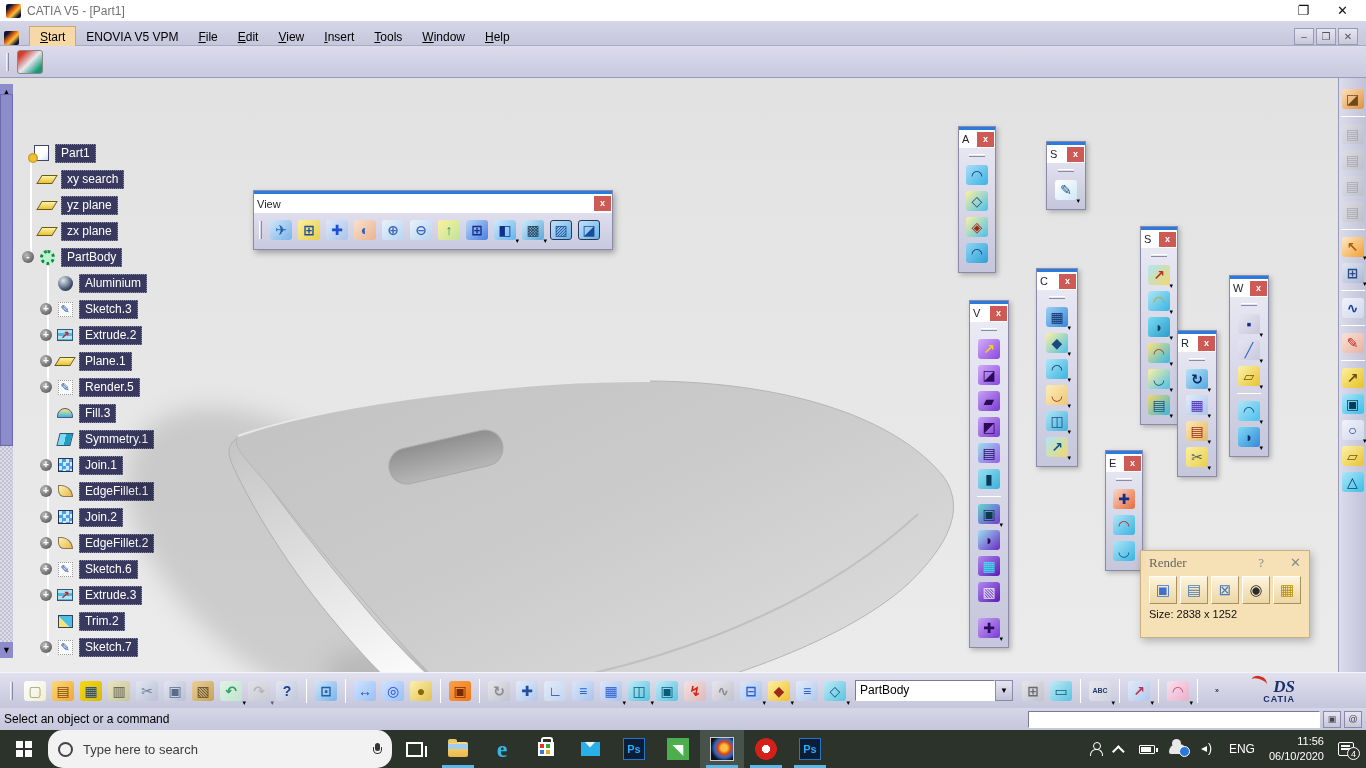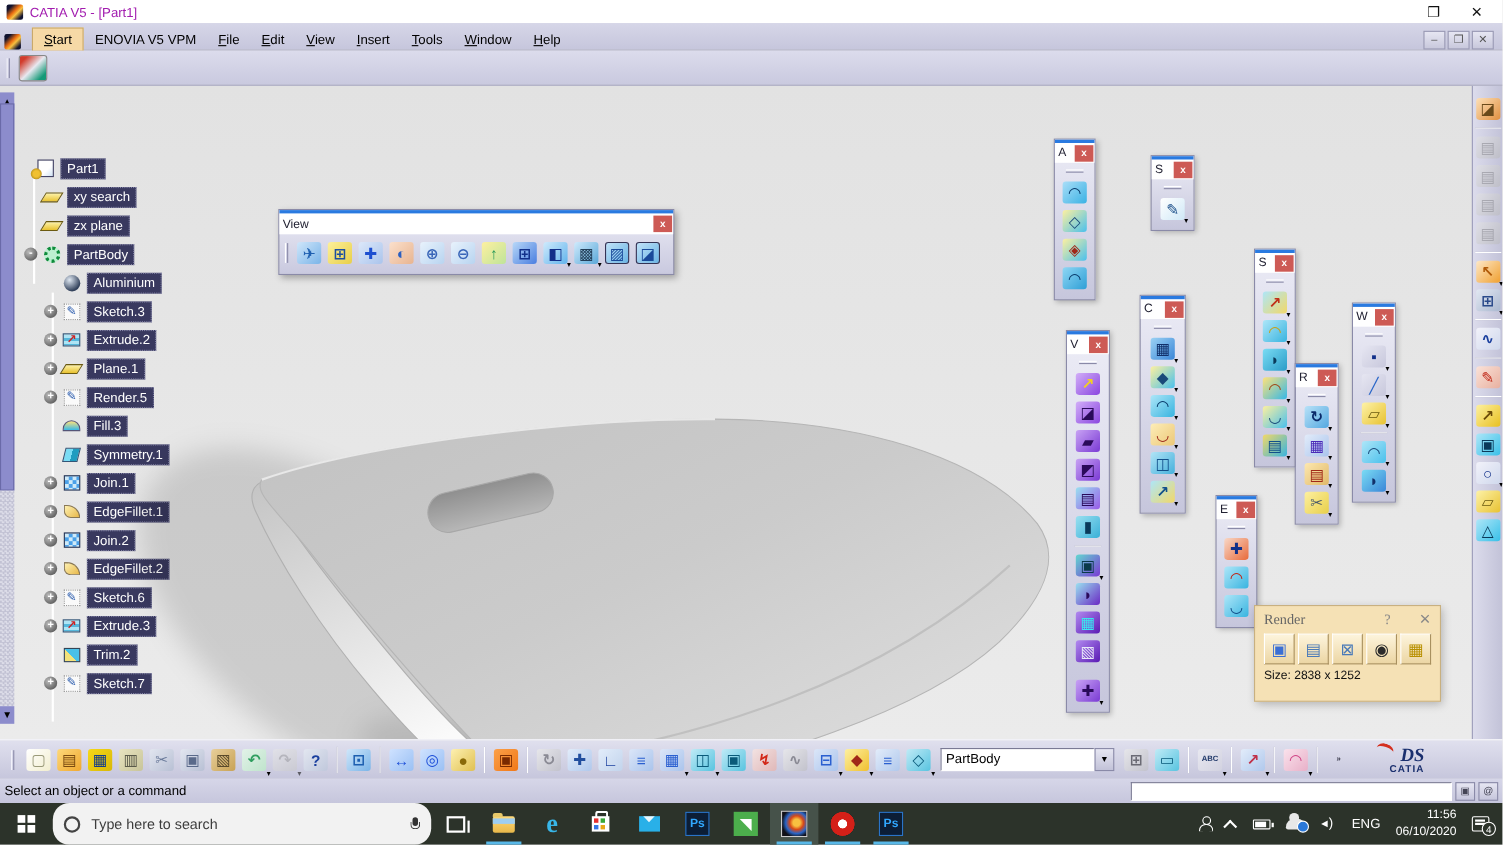--- a/index.html
+++ b/index.html
@@ -2,21 +2,21 @@
 <html><head>
 <meta charset="utf-8">
 <style>
 * { margin:0; padding:0; box-sizing:border-box; }
 html,body { width:1366px; height:768px; overflow:hidden; font-family:"Liberation Sans","DejaVu Sans",sans-serif; }
 #app { position:relative; width:1366px; height:768px; background:#e4e4e4; }
 
 
 #titlebar { position:absolute; left:0; top:0; width:1366px; height:21px; background:#ffffff; display:flex; align-items:center; padding:0 6px; }
 .app-ico { width:15px; height:14px; border-radius:2px; background:linear-gradient(135deg,#10122e 20%,#e86a10 45%,#f8c040 60%,#10122e 85%); margin-right:6px; flex:0 0 auto; }
-#title-text { font-size:12px; color:#a21caf; }
+#title-text { font-size:12px; color:#737373; }
 #titlebar .win-ctrls { margin-left:auto; display:flex; gap:28px; padding-right:12px; }
 #titlebar .win-ctrls span { font-size:13px; color:#111; cursor:default; }
 
 
 #menubar { position:absolute; left:0; top:21px; width:1366px; height:25px; background:linear-gradient(180deg,#d6d6e8,#c6c6dc); display:flex; align-items:flex-end; padding:0 4px; border-bottom:1px solid #aaaac2; }
 .menu-item { font-size:12px; color:#000; padding:3px 10px; cursor:default; }
 .menu-item u { text-decoration:underline; }
 .menu-item.active { background:#f6d9a6; border:1px solid #caa96a; }
 #mdi-ctrls { margin-left:auto; display:flex; gap:2px; padding-right:4px; }
 #mdi-ctrls .mbtn { width:20px; height:17px; background:linear-gradient(180deg,#e6e6f2,#c8c8dc); border:1px solid #9a9ab4; font-size:10px; color:#555; display:flex; align-items:center; justify-content:center; }
@@ -250,20 +250,27 @@
             <span class="ticon">
               <span class="ti-plane"></span>
             </span>
             <span class="tlabel">xy search</span>
           </div>
           <div class="trow" style="padding-left: 8px;">
             <span class="texp none">+</span>
             <span class="ticon">
               <span class="ti-plane"></span>
             </span>
+            <span class="tlabel">yz plane</span>
+          </div>
+          <div class="trow" style="padding-left: 8px;">
+            <span class="texp none">+</span>
+            <span class="ticon">
+              <span class="ti-plane"></span>
+            </span>
             <span class="tlabel">zx plane</span>
           </div>
           <div class="trow" style="padding-left: 8px;">
             <span class="texp">-</span>
             <span class="ticon">
               <span class="ti-gear"></span>
             </span>
             <span class="tlabel">PartBody</span>
           </div>
           <div class="trow" style="padding-left: 26px;">

